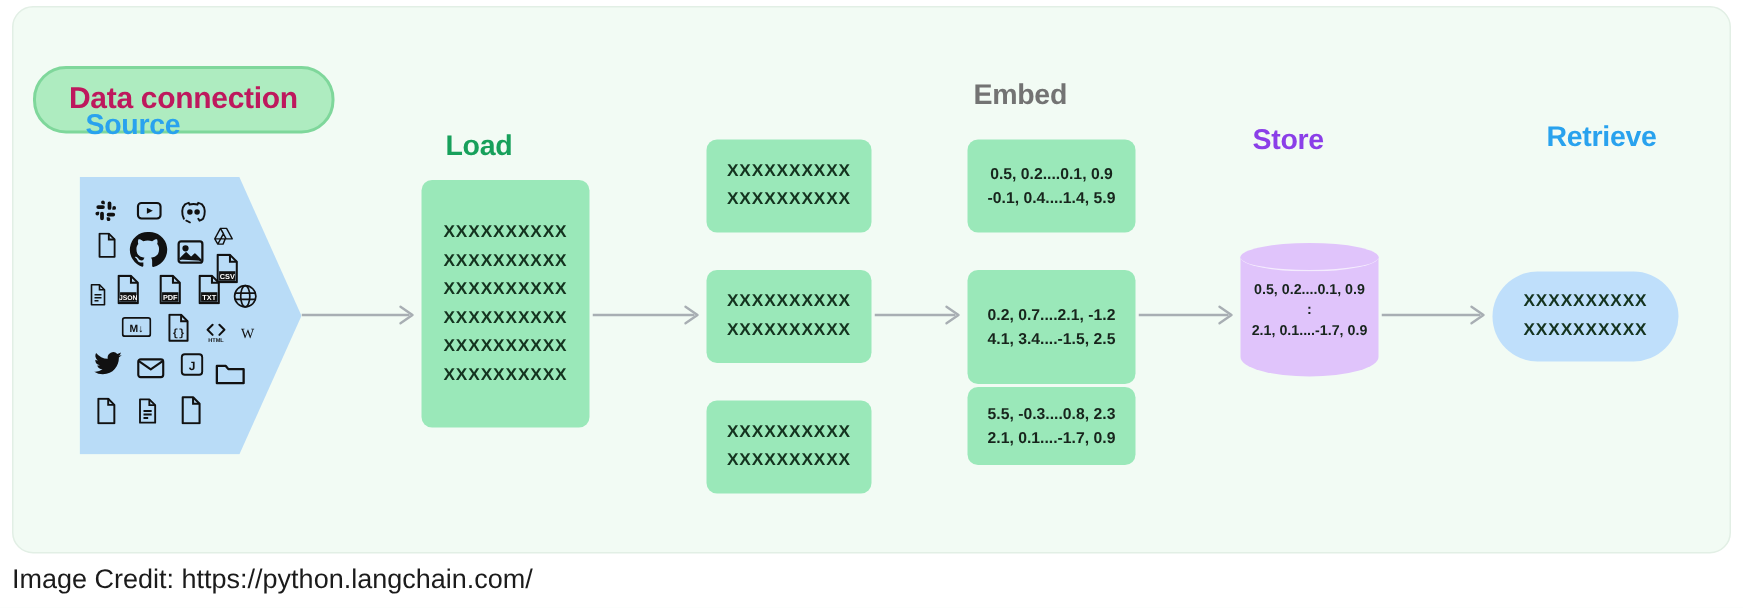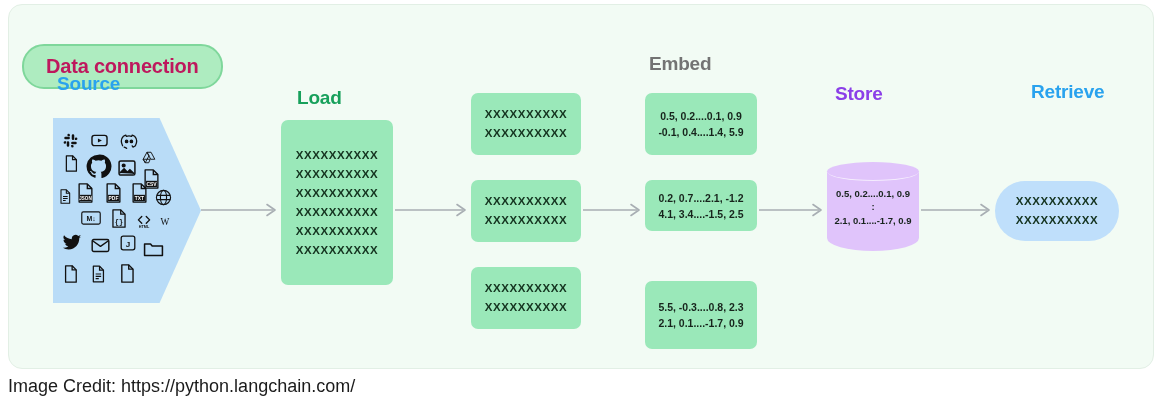--- a/index.html
+++ b/index.html
@@ -105,22 +105,22 @@
     color: #17241c;
     line-height: 16px;
     white-space: nowrap;
   }
 
   #load-box      { left: 272px; top: 115px; width: 112px; height: 165px; }
   #transform-1   { left: 462px; top: 88px;  width: 110px; height: 62px; }
   #transform-2   { left: 462px; top: 175px; width: 110px; height: 62px; }
   #transform-3   { left: 462px; top: 262px; width: 110px; height: 62px; }
   #embed-1       { left: 636px; top: 88px;  width: 112px; height: 62px; }
-  #embed-2       { left: 636px; top: 175px; width: 112px; height: 51px; }
-  #embed-3       { left: 636px; top: 276px; width: 112px; height: 68px; }
+  #embed-2       { left: 636px; top: 175px; width: 112px; height: 76px; }
+  #embed-3       { left: 636px; top: 253px; width: 112px; height: 52px; }
 
   
   #store-shape {
     position: absolute;
     left: 818px;
     top: 157px;
     width: 92px;
     height: 98px;
   }
   #store-body {

